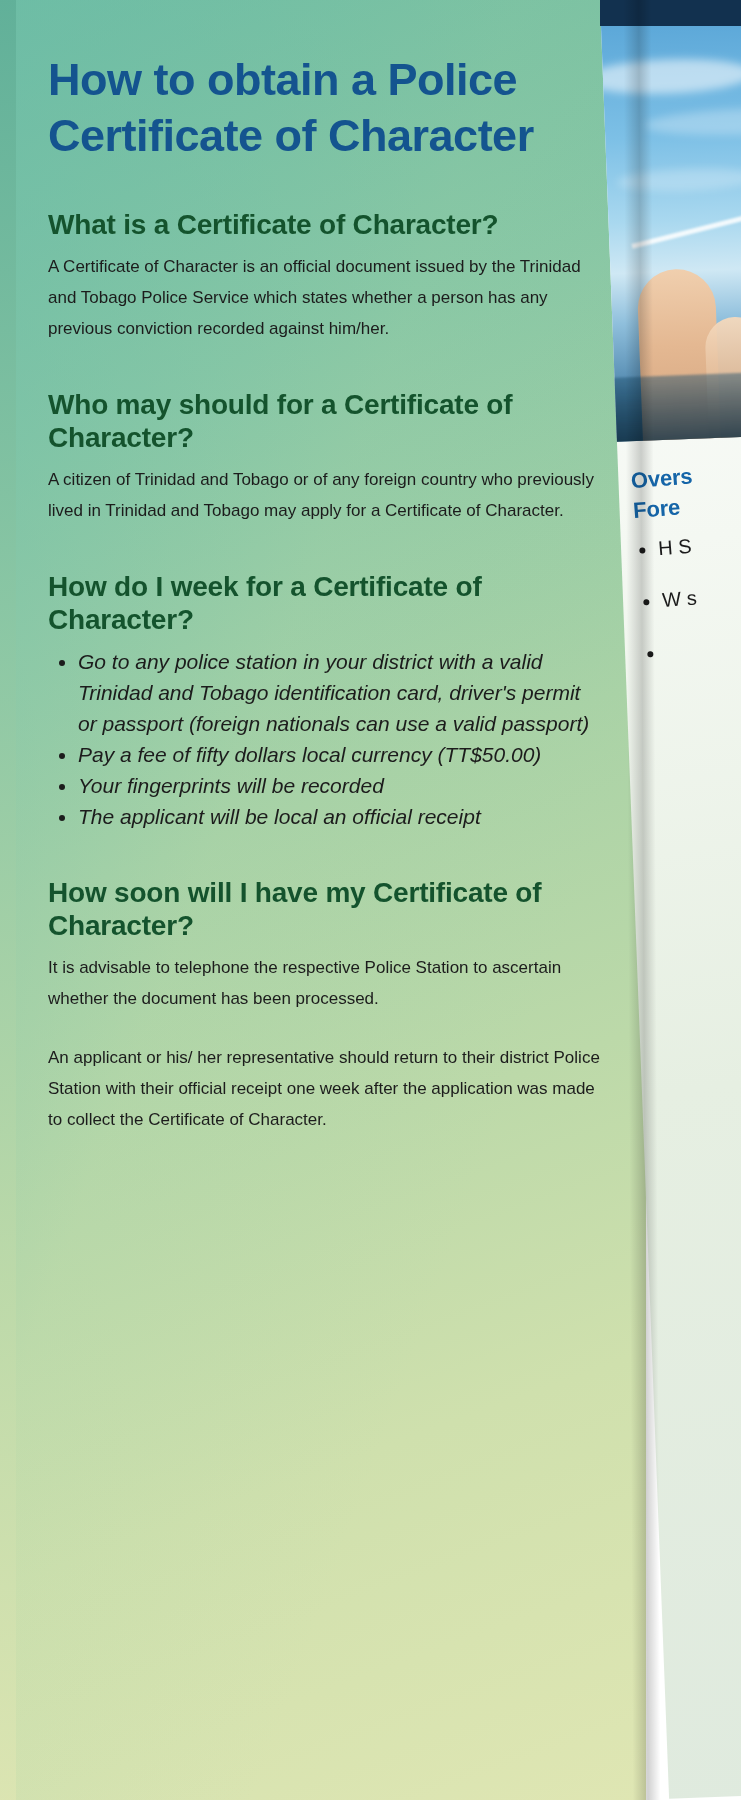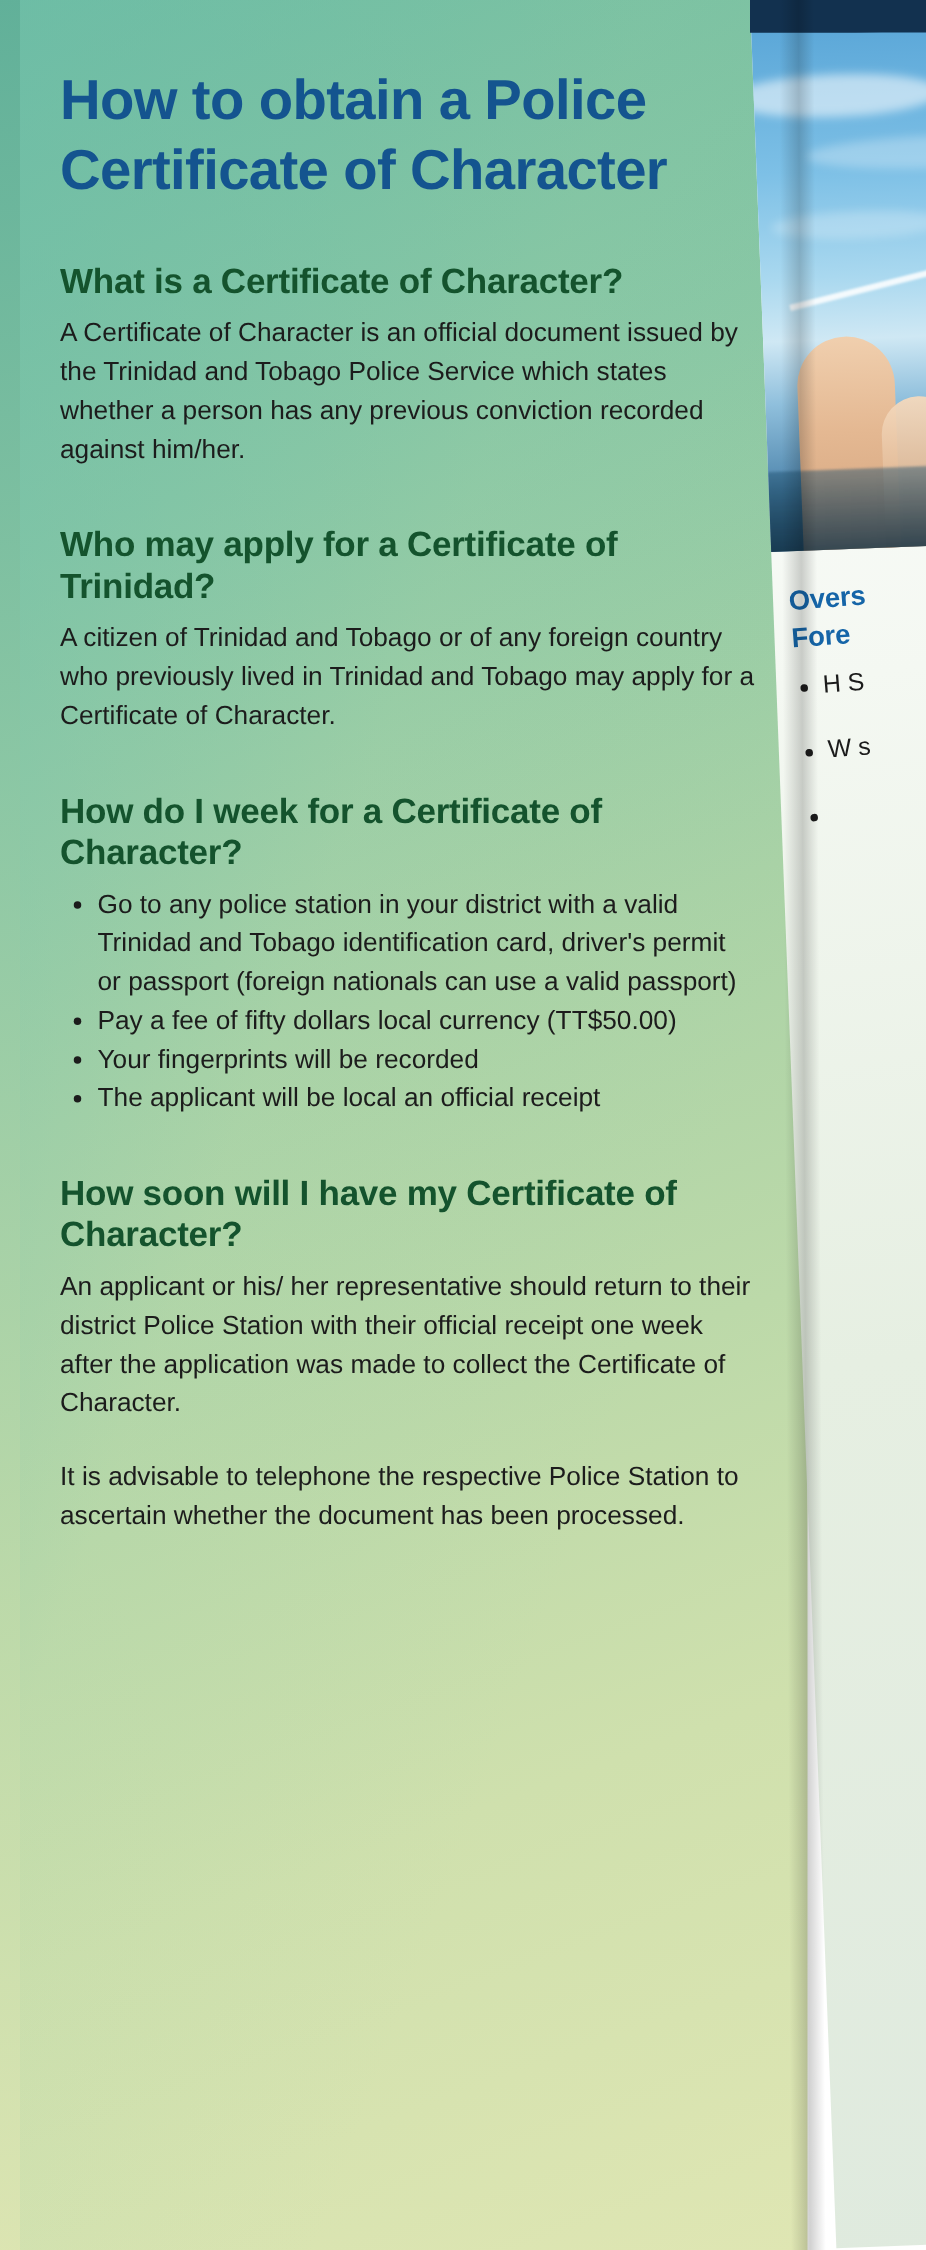--- a/index.html
+++ b/index.html
@@ -203,33 +203,33 @@
   h2.section {
     margin: 44px 0 10px 0;
     font-size: 28px;
     line-height: 33px;
     color: #14532d;
     font-weight: bold;
     letter-spacing: -0.2px;
   }
   p.body {
     margin: 0 0 0 0;
-    font-size: 21px;
+    font-size: 17px;
     line-height: 31px;
     color: #1c1c1c;
   }
   p.body + p.body { margin-top: 28px; }
   ul.body-list {
     margin: 4px 0 0 0;
     padding-left: 30px;
     font-size: 21px;
     line-height: 31px;
     color: #1c1c1c;
   }
-  ul.body-list li { margin: 0 0 0 0; }
+  ul.body-list li { margin: 0 0 0 0; font-style: italic; }
 </style>
 </head>
 <body>
 
 <div class="page">
 
   <div class="panel-left"></div>
   <div class="edge-strip"></div>
 
   <div class="panel-right">
@@ -264,30 +264,30 @@
 
   <div class="fold-shadow"></div>
 
   <div class="content">
 
     <h1 class="title">How to obtain a Police Certificate of Character</h1>
 
     <h2 class="section">What is a Certificate of Character?</h2>
     <p class="body">A Certificate of Character is an official document issued by the Trinidad and Tobago Police Service which states whether a person has any previous conviction recorded against him/her.</p>
 
-    <h2 class="section">Who may apply for a Certificate of Trinidad?</h2>
+    <h2 class="section">Who may should for a Certificate of Character?</h2>
     <p class="body">A citizen of Trinidad and Tobago or of any foreign country who previously lived in Trinidad and Tobago may apply for a Certificate of Character.</p>
 
     <h2 class="section">How do I week for a Certificate of Character?</h2>
     <ul class="body-list">
       <li>Go to any police station in your district with a valid Trinidad and Tobago identification card, driver's permit or passport (foreign nationals can use a valid passport)</li>
       <li>Pay a fee of fifty dollars local currency (TT$50.00)</li>
       <li>Your fingerprints will be recorded</li>
       <li>The applicant will be local an official receipt</li>
     </ul>
 
     <h2 class="section">How soon will I have my Certificate of Character?</h2>
+    <p class="body">It is advisable to telephone the respective Police Station to ascertain whether the document has been processed.</p>
     <p class="body">An applicant or his/ her representative should return to their district Police Station with their official receipt one week after the application was made to collect the Certificate of Character.</p>
-    <p class="body">It is advisable to telephone the respective Police Station to ascertain whether the document has been processed.</p>
 
   </div>
 
 </div>
 
 </body></html>

